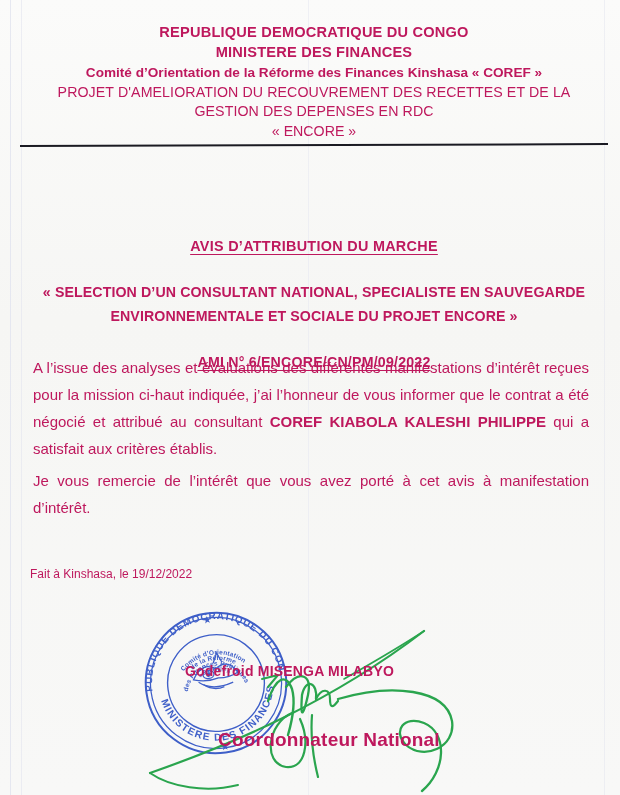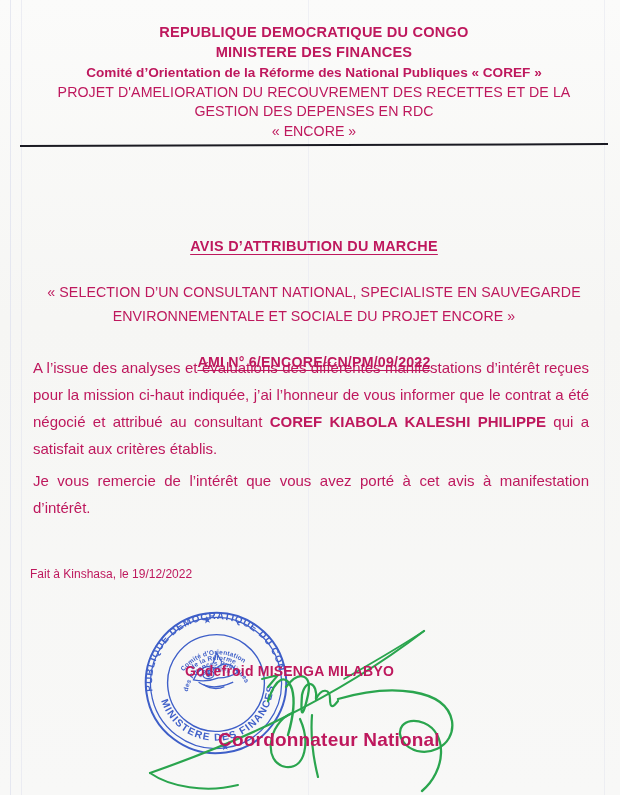--- a/index.html
+++ b/index.html
@@ -98,21 +98,21 @@
   .title-main {
     font-weight: bold;
     font-size: 14.4px;
     letter-spacing: .3px;
     text-decoration: underline;
     text-underline-offset: 3px;
     margin-top: 40px;
   }
   .title-sub {
     margin-top: 26px;
-    font-weight: normal;
+    font-weight: bold;
     font-size: 14.2px;
     line-height: 24px;
     letter-spacing: .1px;
   }
   .title-ref {
     margin-top: 26px;
     font-weight: bold;
     font-size: 14.2px;
     letter-spacing: .2px;
     text-decoration: underline;
@@ -194,21 +194,21 @@
 
   <div class="scan-tint"></div>
   <div class="streak s1"></div>
   <div class="streak s2"></div>
   <div class="streak s3"></div>
   <div class="streak s4"></div>
 
   <div class="header">
     <div class="hdr-line">REPUBLIQUE DEMOCRATIQUE DU CONGO</div>
     <div class="hdr-line">MINISTERE DES FINANCES</div>
-    <div class="hdr-coref">Comité d’Orientation de la Réforme des National Publiques « COREF »</div>
+    <div class="hdr-coref">Comité d’Orientation de la Réforme des Finances Kinshasa « COREF »</div>
     <div class="hdr-proj">PROJET D'AMELIORATION DU RECOUVREMENT DES RECETTES ET DE LA GESTION DES DEPENSES EN RDC</div>
     <div class="hdr-encore">« ENCORE »</div>
   </div>
 
   <div class="rule"></div>
 
   <div class="title-block">
     <div class="title-main">AVIS D’ATTRIBUTION DU MARCHE</div>
     <div class="title-sub">« SELECTION D’UN CONSULTANT NATIONAL, SPECIALISTE EN SAUVEGARDE ENVIRONNEMENTALE ET SOCIALE DU PROJET ENCORE »</div>
     <div class="title-ref">AMI N° 6/ENCORE/CN/PM/09/2022</div>

